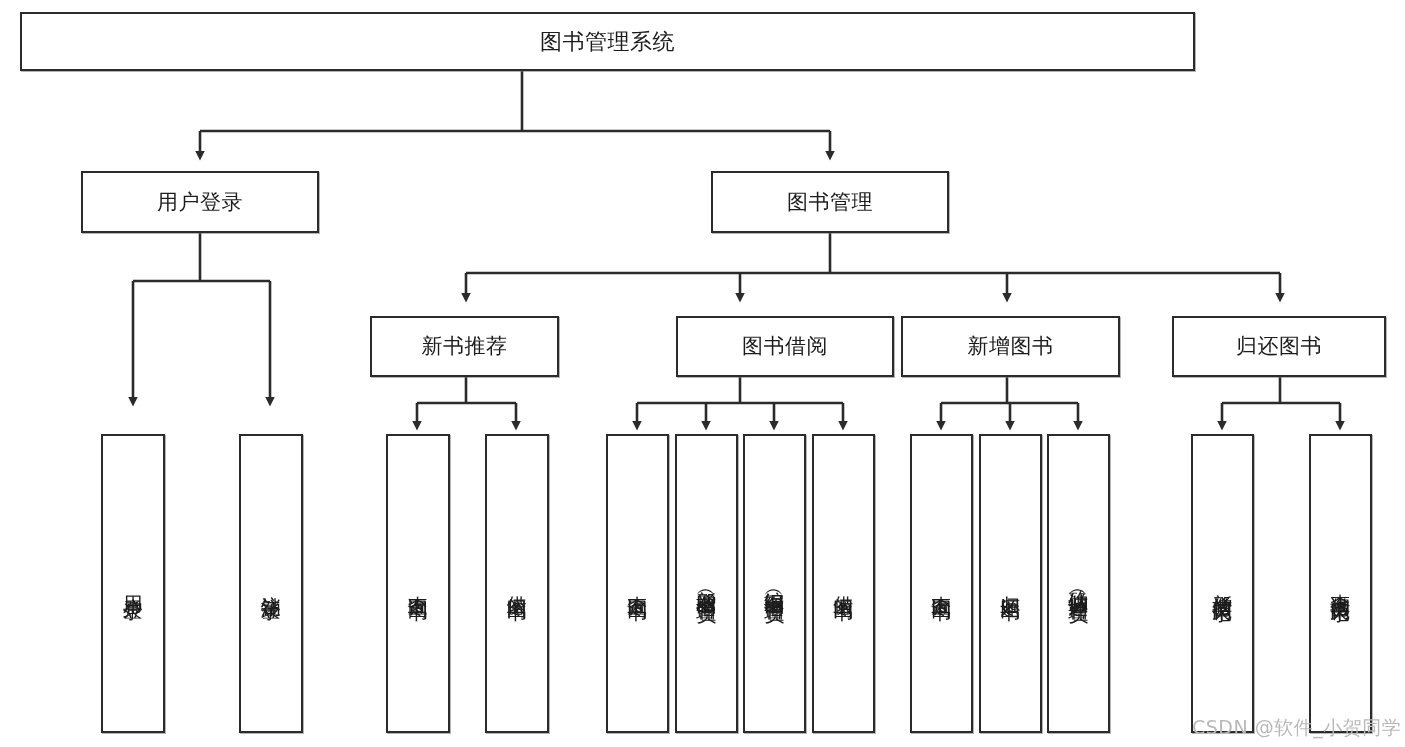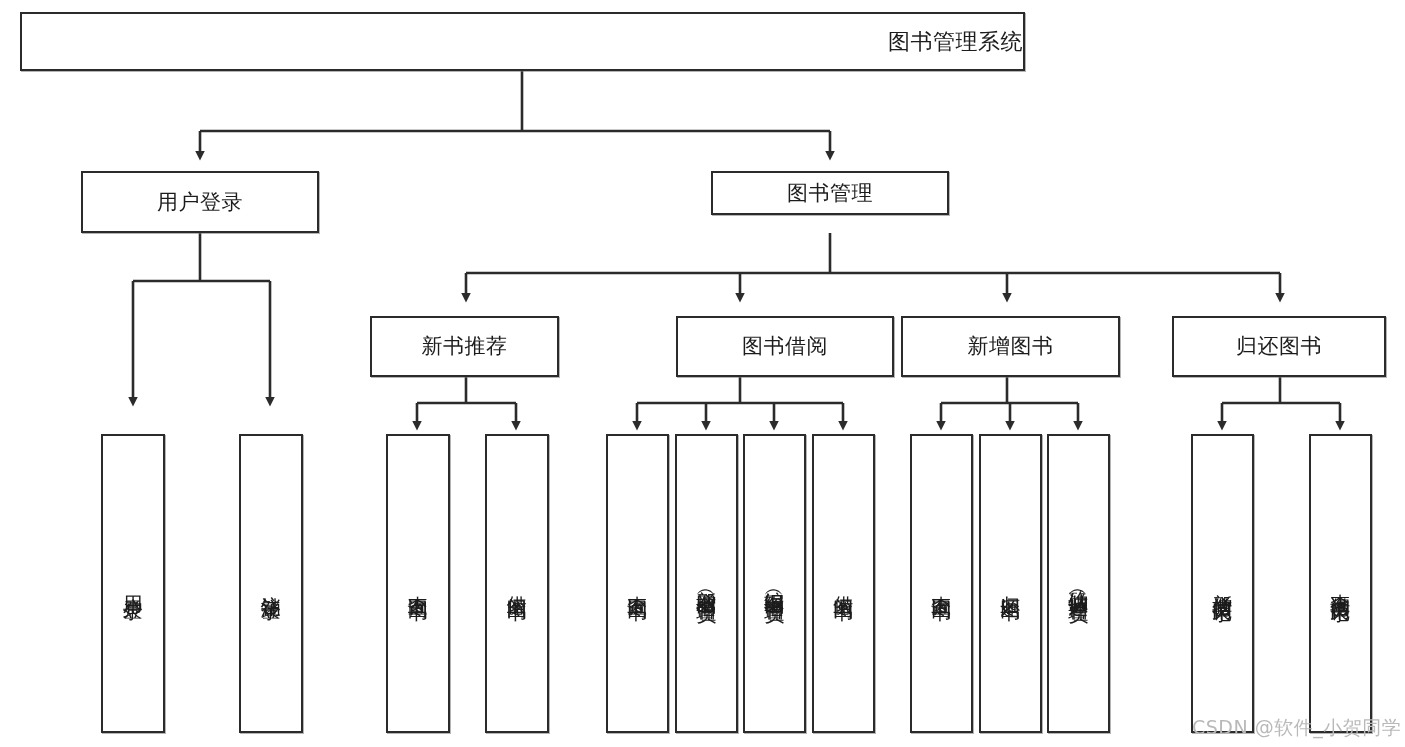--- a/index.html
+++ b/index.html
@@ -111,29 +111,29 @@
       <path d="M1010,403 L1010,422" marker-end="url(#arrow)"></path>
       <path d="M1078,403 L1078,422" marker-end="url(#arrow)"></path>
 
       <path d="M1280,377 L1280,403"></path>
       <path d="M1222,403 L1340,403"></path>
       <path d="M1222,403 L1222,422" marker-end="url(#arrow)"></path>
       <path d="M1340,403 L1340,422" marker-end="url(#arrow)"></path>
     </g>
   </svg>
 
-  <div class="node node-root" style="left:20px; top:12px; width:1005px; height:59px;justify-content:flex-end;">
+  <div class="node node-root" style="left:20px; top:12px; width:1175px; height:59px;">
     <span class="label">图书管理系统</span>
   </div>
 
   <div class="node node-l2" style="left:81px; top:171px; width:238px; height:62px;">
     <span class="label">用户登录</span>
   </div>
 
-  <div class="node node-l2" style="left:711px; top:171px; width:238px; height:44px;">
+  <div class="node node-l2" style="left:711px; top:171px; width:238px; height:62px;">
     <span class="label">图书管理</span>
   </div>
 
   <div class="node node-l3" style="left:370px; top:316px; width:189px; height:61px;">
     <span class="label">新书推荐</span>
   </div>
 
   <div class="node node-l3" style="left:631px; top:316px; width:218px; height:61px;margin-left:45px;">
     <span class="label">图书借阅</span>
   </div>

